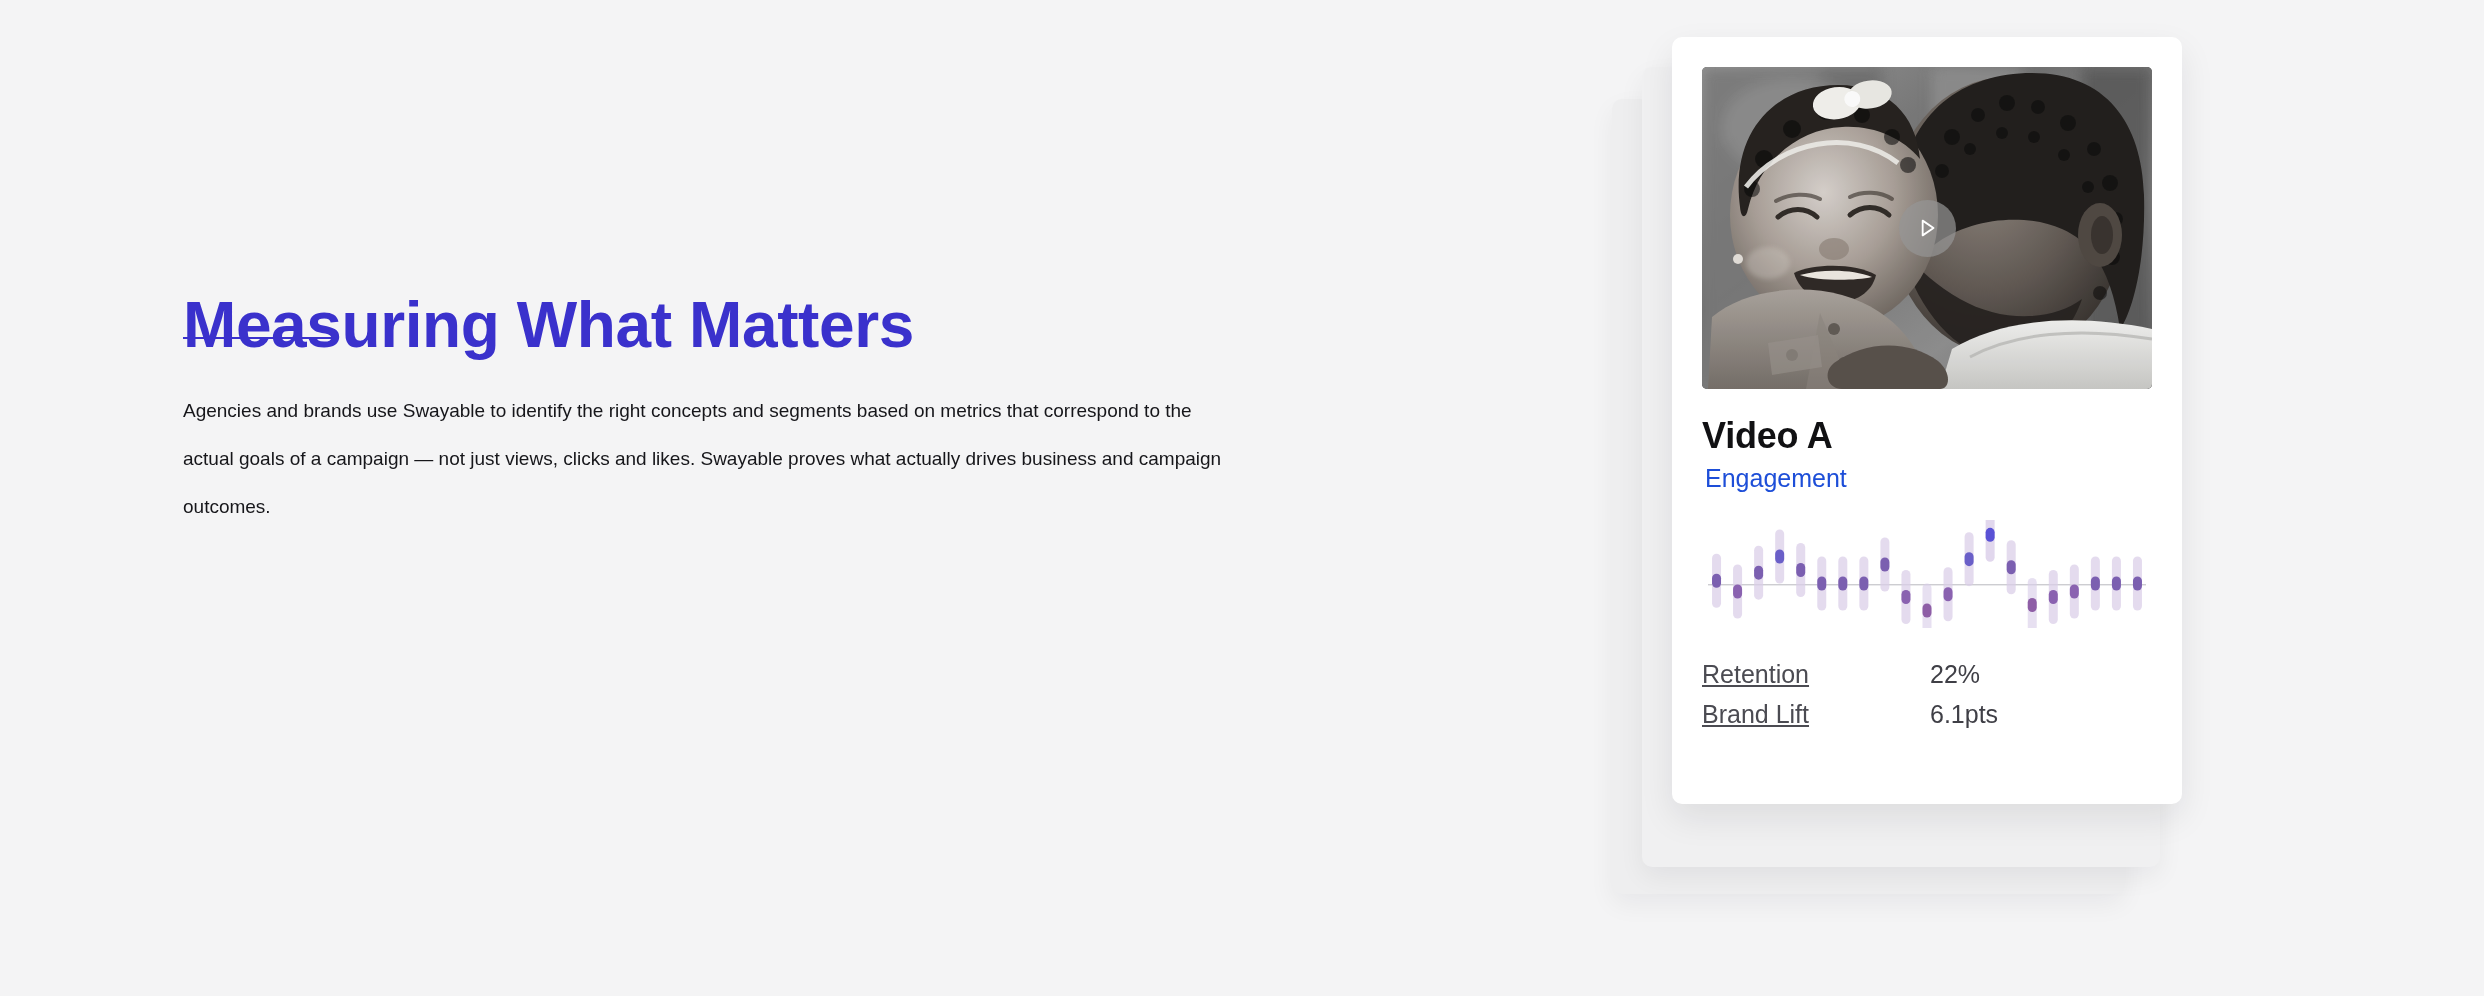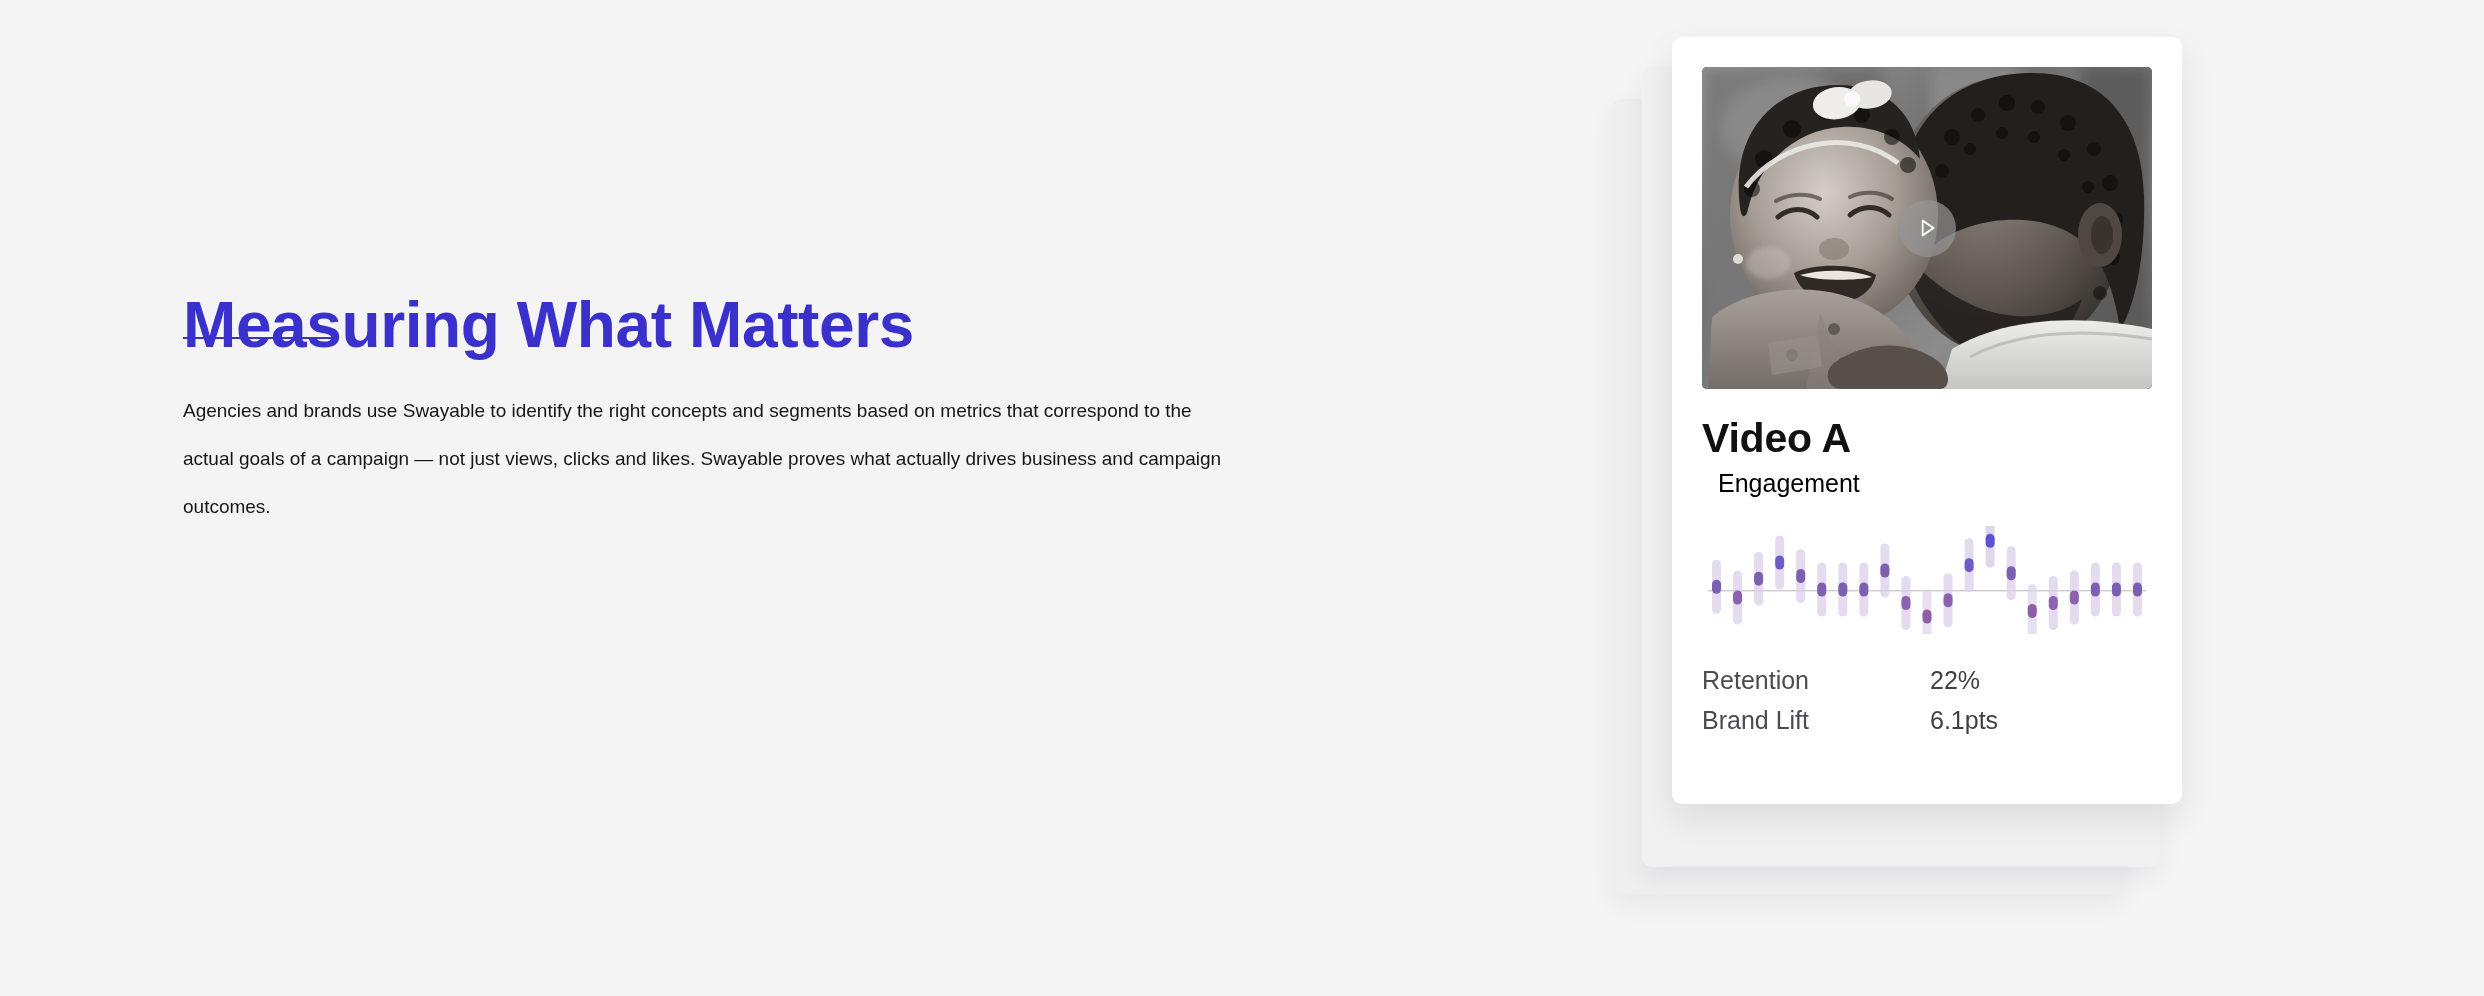--- a/index.html
+++ b/index.html
@@ -132,31 +132,31 @@
     display: flex;
     align-items: center;
     justify-content: center;
     cursor: pointer;
   }
   .play-button svg { width: 26px; height: 26px; display:block; }
 
   
   .card-title {
     margin: 27px 0 0 0;
-    font-size: 41px;
+    font-size: 36px;
     font-weight: 700;
     color: #111113;
     letter-spacing: -0.2px;
     line-height: 1.1;
   }
   .card-subtitle {
-    margin: 9px 0 0 16px;
+    margin: 9px 0 0 3px;
     font-size: 25px;
     font-weight: 400;
-    color: #000000;
+    color: #1d4ed8;
     line-height: 1.1;
   }
 
   
   .metric-chart {
     margin-top: 28px;
     width: 450px;
     height: 108px;
   }
   .metric-chart svg { display: block; width: 100%; height: 100%; }
@@ -168,20 +168,21 @@
   }
   .metric-row {
     display: flex;
     align-items: baseline;
     line-height: 40px;
   }
   .metric-label {
     width: 228px;
     font-size: 25px;
     color: #4b4b52;
+    text-decoration: underline;
   }
   .metric-value {
     font-size: 25px;
     color: #3f3f46;
   }
 </style>
 </head>
 <body>
 
 <div class="corner-hairline"></div>

